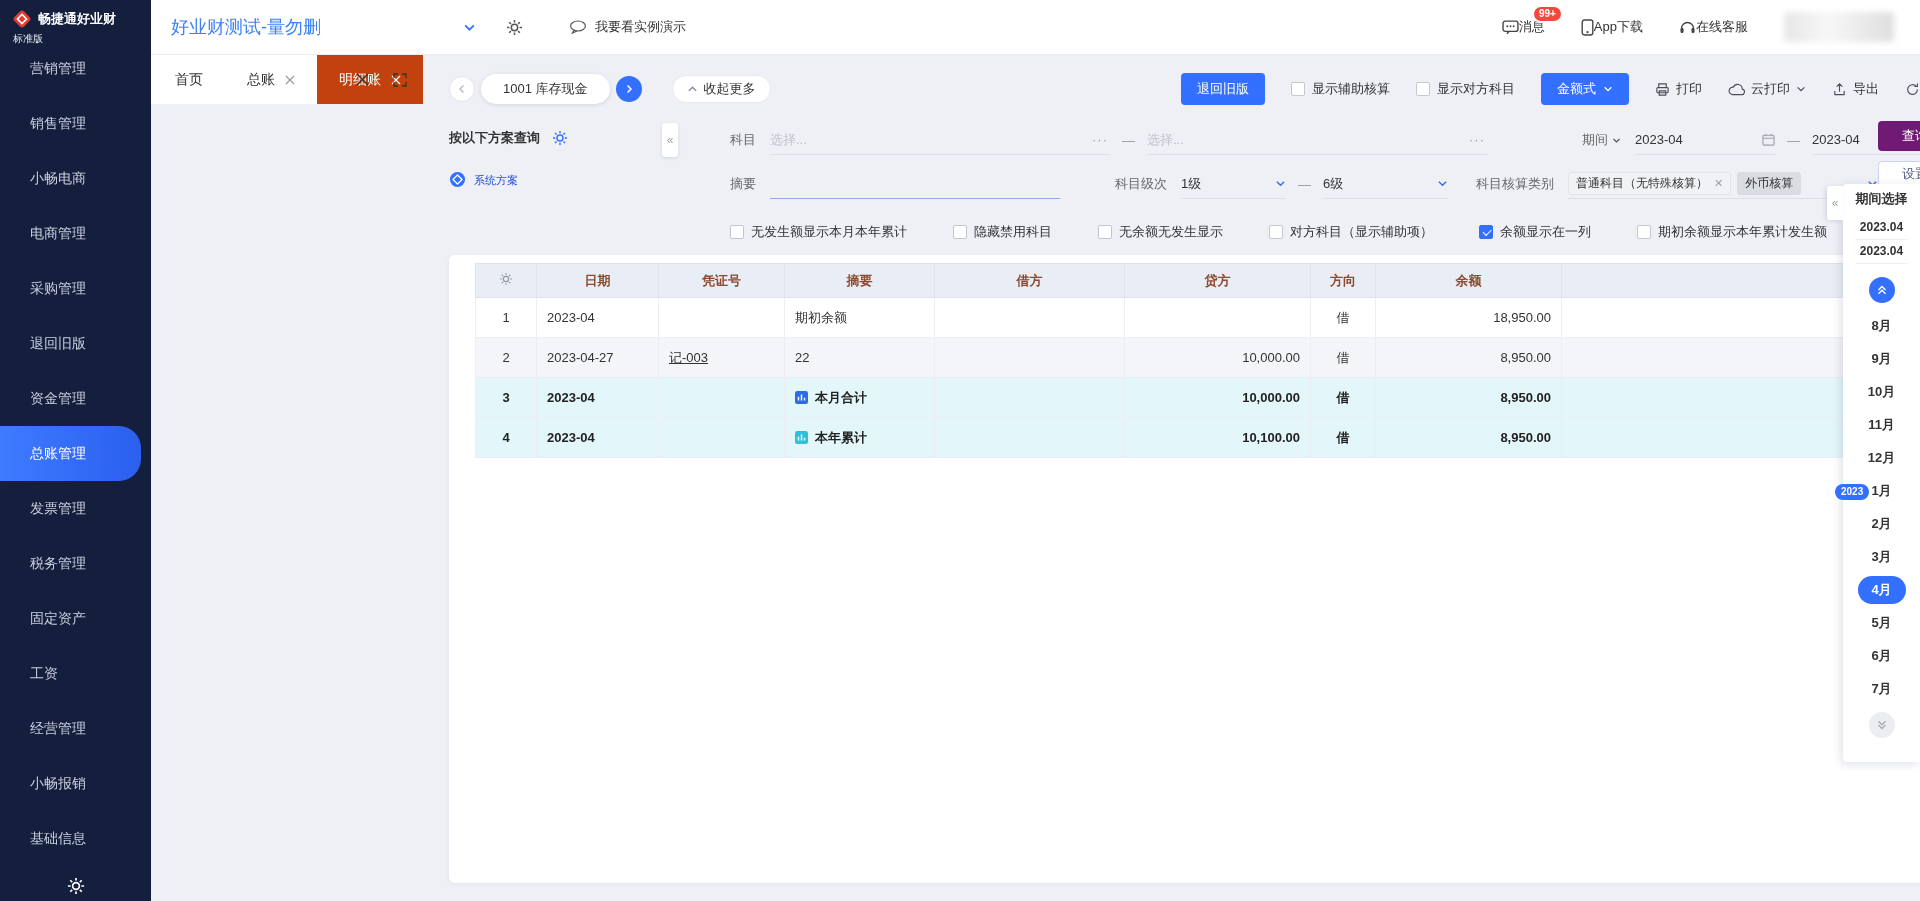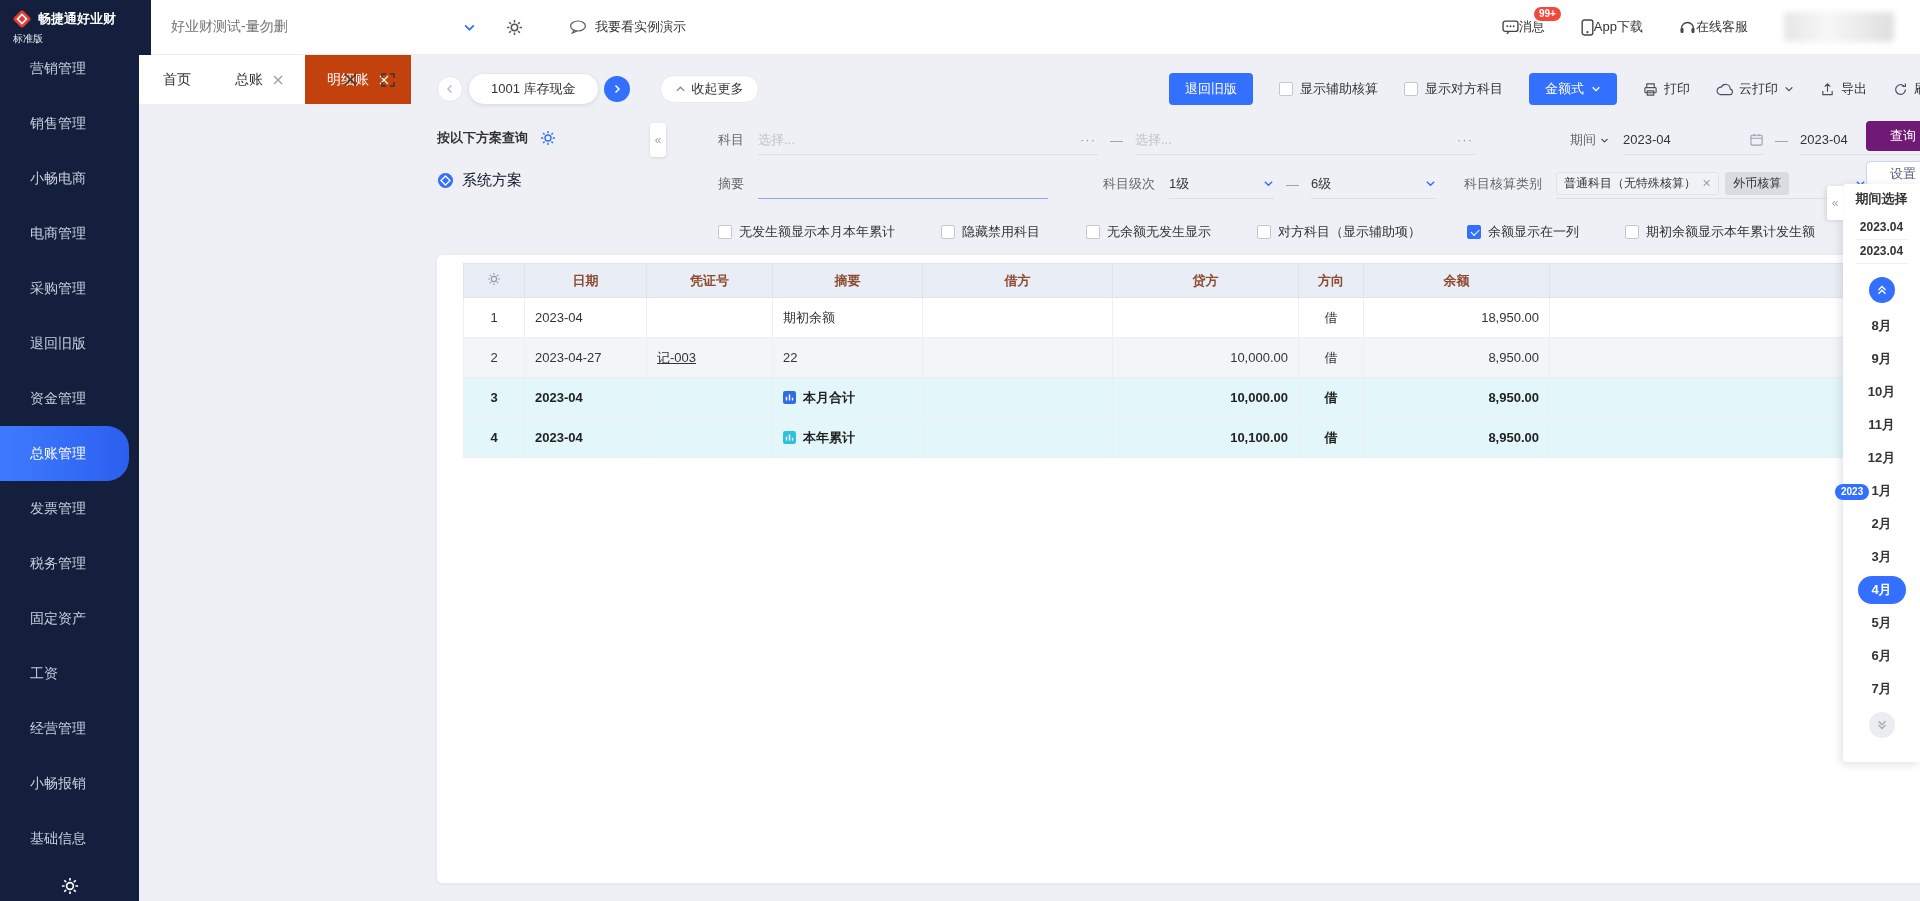--- a/index.html
+++ b/index.html
@@ -8,33 +8,33 @@
   .page { position:relative; width:1920px; height:901px; overflow:hidden; }
 
   
   .topbar { display:flex; height:55px; background:#fff; border-bottom:1px solid #ECEDF2; position:relative; z-index:6; }
   .logo-block { width:151px; height:55px; background:#141F3D; color:#fff; display:flex; flex-direction:column; justify-content:center; padding-left:12px; flex-shrink:0; }
   .logo-row { display:flex; align-items:center; gap:6px; }
   .brand { font-size:13px; font-weight:bold; white-space:nowrap; }
   .edition { font-size:10px; color:#E8EAF2; margin-top:3px; padding-left:1px; }
   .tb-main { flex:1; display:flex; align-items:center; padding:0 26px 0 20px; }
   .company { display:flex; align-items:center; justify-content:space-between; width:305px; cursor:pointer; }
-  .company-label { font-size:14px; color:#737373; }
+  .company-label { font-size:18px; color:#3b82f6; }
   .tb-gear { margin-left:30px; color:#555; display:flex; cursor:pointer; }
   .demo { margin-left:46px; display:flex; align-items:center; gap:8px; color:#333; cursor:pointer; }
   .tb-right { margin-left:auto; display:flex; align-items:center; gap:36px; }
   .tb-item { display:flex; align-items:center; color:#333; cursor:pointer; position:relative; }
   .badge { position:absolute; top:-13px; right:-18px; background:#F5483D; color:#fff; font-size:10px; line-height:12px; padding:1px 5px; border-radius:9px; border:2px solid #fff; font-weight:bold; }
   .user-blur { width:110px; height:30px; border-radius:4px; background:linear-gradient(90deg,#e6e6e6,#f7f7f7 40%,#dedede); filter:blur(3px); }
 
   
   .layout { display:flex; height:846px; }
 
   
-  .sidebar { width:139px; background:#141F3D; position:relative; overflow:hidden; flex-shrink:0; }
+  .sidebar { width:151px; background:#141F3D; position:relative; overflow:hidden; flex-shrink:0; }
   .side-list { margin-top:-14px; }
   .side-item { height:55px; display:flex; align-items:center; padding-left:30px; color:#C9CFDE; font-size:14px; cursor:pointer; white-space:nowrap; }
   .side-item.active { background:linear-gradient(90deg,#3E7BFF,#2B5FEF); color:#fff; margin-right:10px; border-radius:0 22px 22px 0; }
   .side-footer { position:absolute; bottom:6px; left:0; right:0; display:flex; justify-content:center; color:#fff; cursor:pointer; }
 
   
   .main { flex:1; display:flex; flex-direction:row; min-width:0; }
 
   .tabrow { height:49px; background:#fff; display:flex; position:relative; flex-shrink:0; }
   #tabs { display:flex; height:100%; padding-left:2px; }
@@ -66,21 +66,21 @@
   .tool-link svg { color:#4a4f58; }
 
   
   .query-area { position:relative; margin-top:4px; flex-shrink:0; }
   .query-inner { display:flex; }
   .scheme-panel { width:215px; padding-top:14px; position:relative; flex-shrink:0; }
   .scheme-head { display:flex; align-items:center; gap:12px; }
   .scheme-title { font-size:13px; font-weight:bold; color:#333; }
   .scheme-gear { color:#3370FF; display:flex; cursor:pointer; }
   .panel-handle { position:absolute; right:-14px; top:8px; width:16px; height:34px; background:#fff; border-radius:3px; box-shadow:0 1px 3px rgba(31,50,90,.15); color:#A0A4AC; font-size:12px; display:flex; align-items:center; justify-content:center; cursor:pointer; }
-  .scheme-item { margin-top:24px; display:flex; align-items:center; gap:8px; font-size:15px; color:#0f172a; cursor:pointer; }
+  .scheme-item { margin-top:24px; display:flex; align-items:flex-end; gap:8px; font-size:11px; color:#1d4ed8; cursor:pointer; }
   .query-form { flex:1; padding-left:66px; padding-top:6px; position:relative; min-width:0; }
   .qrow { display:flex; align-items:center; height:38px; }
   .qrow + .qrow { margin-top:6px; }
   .qlabel { font-size:13px; color:#666; margin-right:14px; white-space:nowrap; display:flex; align-items:center; gap:4px; }
   .u-field { display:flex; align-items:center; border-bottom:1px solid #DCDFE6; height:30px; font-size:13px; }
   .w340 { width:340px; } .w290 { width:290px; } .w140 { width:140px; } .w105 { width:105px; } .w125 { width:125px; } .w310 { width:310px; }
   .ph { color:#BFC3CC; }
   .dots { margin-left:auto; color:#999; letter-spacing:1px; cursor:pointer; padding-right:2px; }
   .qdash { margin:0 12px; color:#999; }
   .gap95 { margin-left:95px; } .gap55 { margin-left:55px; } .gap28 { margin-left:28px; }

